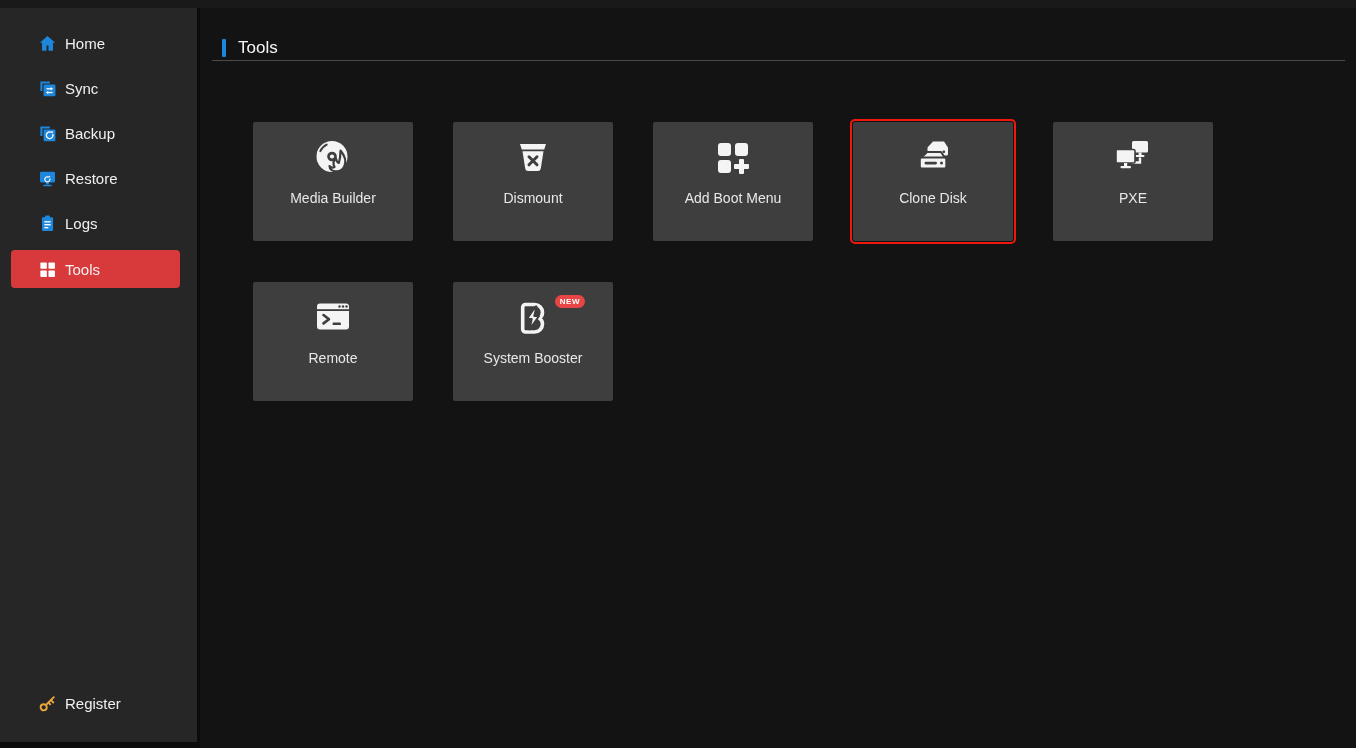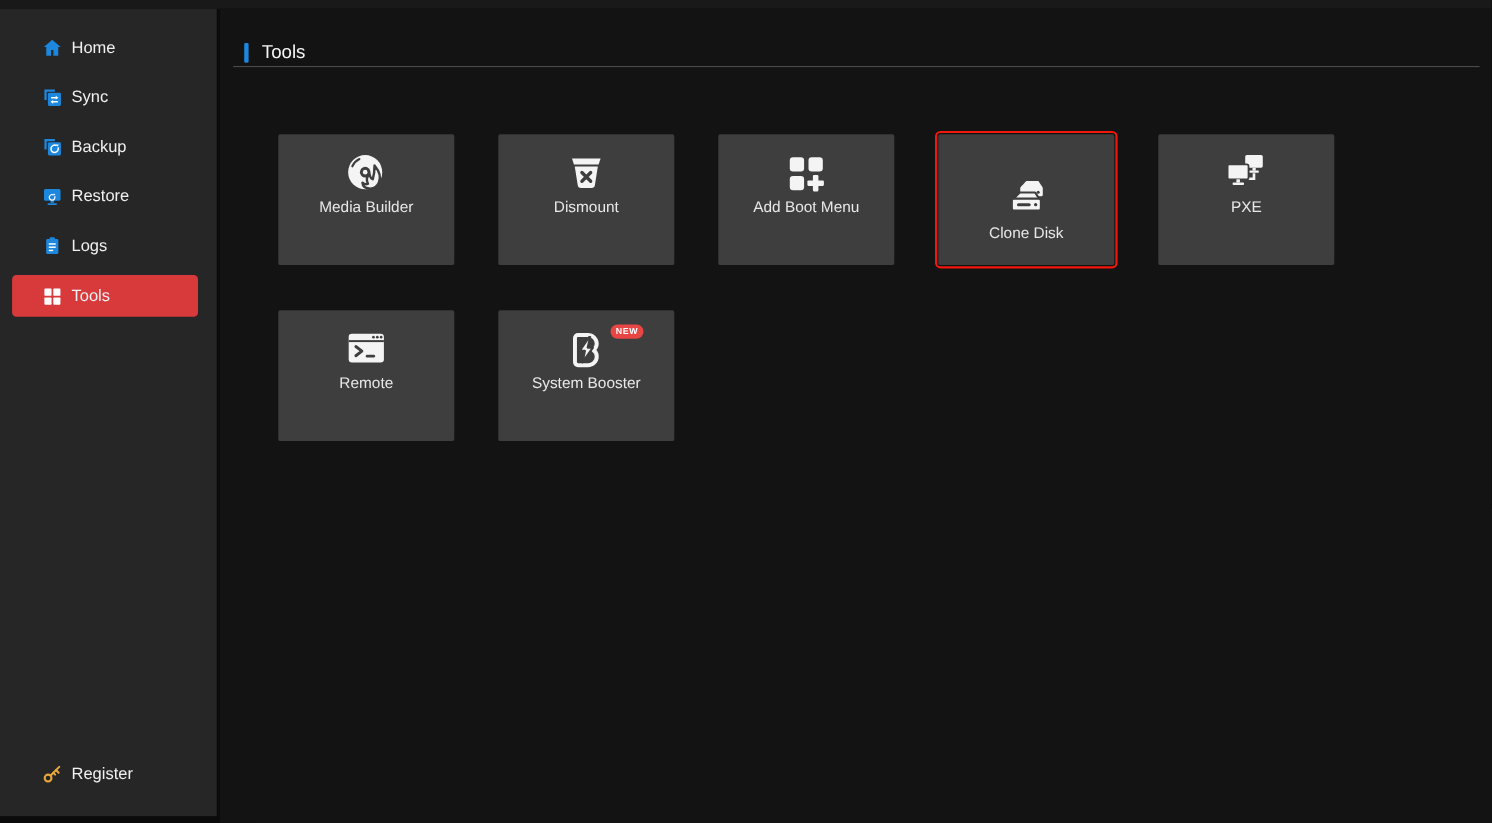--- a/index.html
+++ b/index.html
@@ -58,23 +58,23 @@
     position:absolute;left:53px;top:114px;width:960px;
     display:grid;grid-template-columns:repeat(5,160px);
     column-gap:40px;row-gap:41px;
   }
   .tile{
     width:160px;height:119px;background:var(--tile-bg);
     border-radius:2px;cursor:pointer;position:relative;
     display:flex;flex-direction:column;align-items:center;
     padding-top:14px;
   }
-  .tile.highlighted{outline:2px solid var(--highlight-red);outline-offset:1px;justify-content:center;}
+  .tile.highlighted{outline:2px solid var(--highlight-red);outline-offset:1px;}
   .tile .t-ic{width:44px;height:44px;}
-  .tile .t-lbl{margin-top:0;font-size:14px;color:#e8e8e8;}
+  .tile .t-lbl{margin-top:10px;font-size:14px;color:#e8e8e8;}
   .new-badge{
     position:absolute;top:13px;right:28px;
     background:var(--badge-red);color:#fff;
     font-size:8px;font-weight:bold;letter-spacing:.5px;
     padding:2.5px 5px;border-radius:8px;line-height:1;
   }
 </style>
 </head>
 <body>
 

